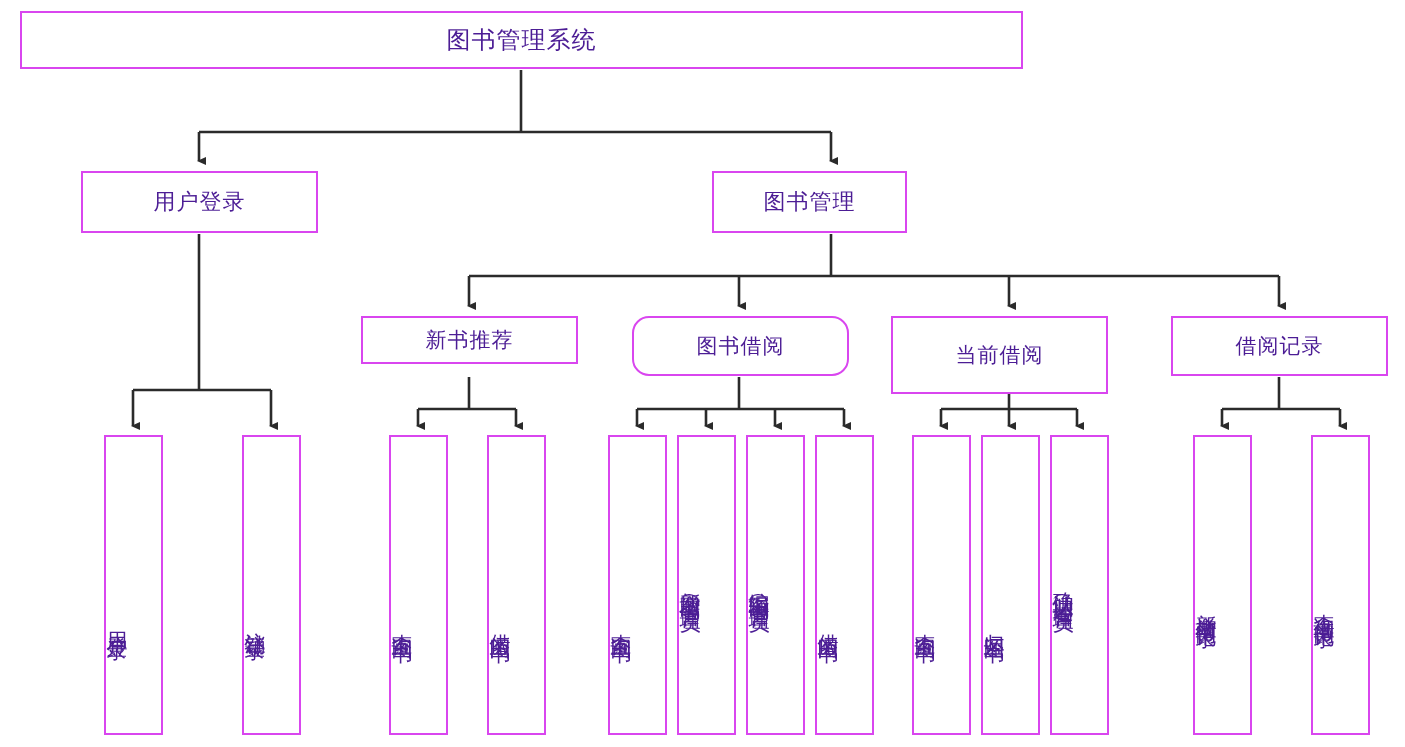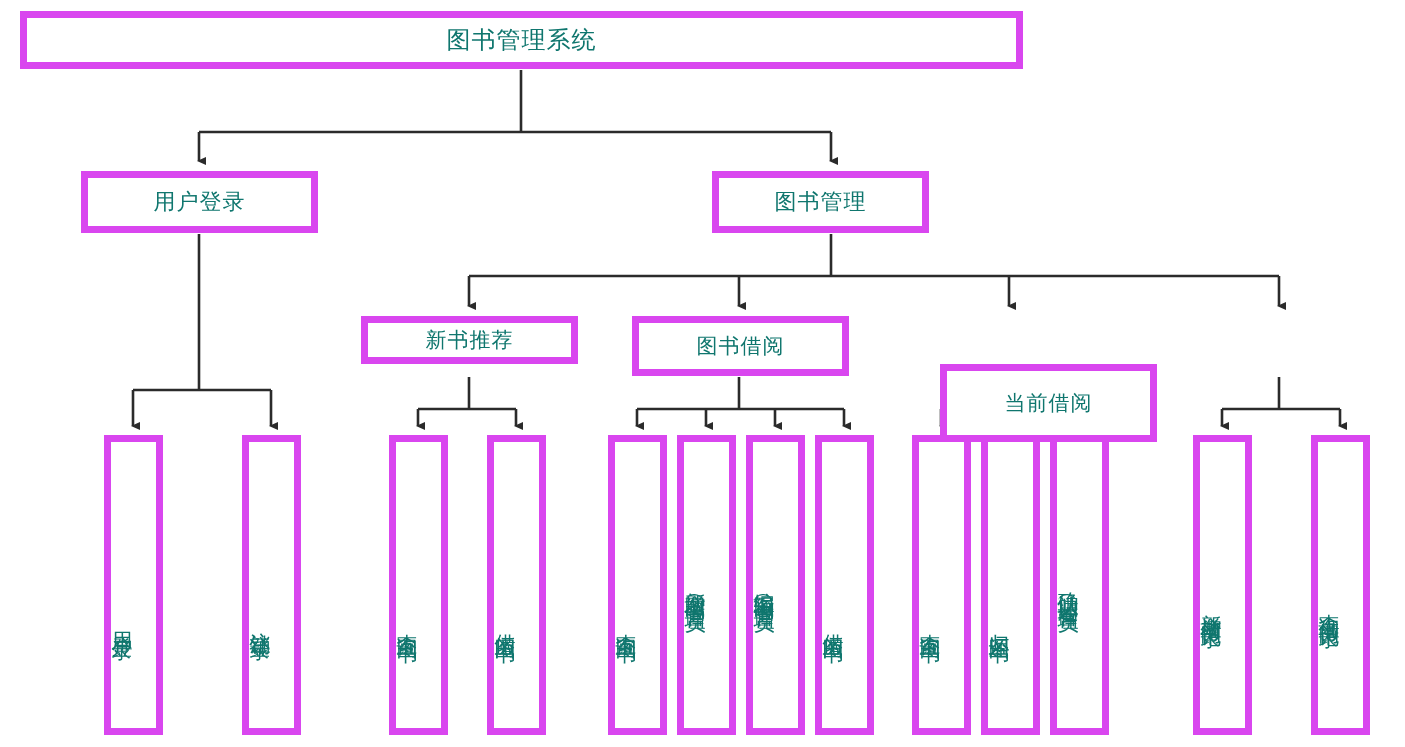--- a/index.html
+++ b/index.html
@@ -22,25 +22,25 @@
     left: 0;
     top: 0;
     width: 1405px;
     height: 747px;
     pointer-events: none;
   }
   .node {
     position: absolute;
     box-sizing: border-box;
     background: #ffffff;
-    border: 7px solid #d946ef;
+    border: 2px solid #d946ef;
     display: flex;
     align-items: center;
     justify-content: center;
-    color: #0f766e;
+    color: #4c1d95;
   }
   .node.root {
     font-size: 24px;
   }
   .node.lvl2 {
     font-size: 22px;
   }
   .node.lvl3 {
     font-size: 21px;
   }
@@ -125,32 +125,35 @@
     </g>
   </svg>
 
   <div class="node root" style="left:20px; top:11px; width:1003px; height:58px;">
     <span class="hlabel">图书管理系统</span>
   </div>
 
   <div class="node lvl2" style="left:81px; top:171px; width:237px; height:62px;">
     <span class="hlabel">用户登录</span>
   </div>
-  <div class="node lvl2" style="left:712px; top:171px; width:217px; height:62px;">
+  <div class="node lvl2" style="left:712px; top:171px; width:195px; height:62px;">
     <span class="hlabel">图书管理</span>
   </div>
 
   <div class="node lvl3" style="left:361px; top:316px; width:217px; height:48px;">
     <span class="hlabel">新书推荐</span>
   </div>
-  <div class="node lvl3" style="left:632px; top:316px; width:217px; height:60px;">
+  <div class="node lvl3" style="left:632px; top:316px; width:217px; height:60px;border-radius:17px;">
     <span class="hlabel">图书借阅</span>
   </div>
-  <div class="node lvl3" style="left:940px; top:316px; width:217px; height:78px;margin-top:48px;">
+  <div class="node lvl3" style="left:891px; top:316px; width:217px; height:78px;">
     <span class="hlabel">当前借阅</span>
+  </div>
+  <div class="node lvl3" style="left:1171px; top:316px; width:217px; height:60px;">
+    <span class="hlabel">借阅记录</span>
   </div>
 
   <div class="node leaf" style="left:104px; top:435px; width:59px; height:300px; padding-top:72px;">
     <span class="vlabel">用户登录</span>
   </div>
   <div class="node leaf" style="left:242px; top:435px; width:59px; height:300px; padding-top:72px;">
     <span class="vlabel">注销登录</span>
   </div>
 
   <div class="node leaf" style="left:389px; top:435px; width:59px; height:300px; padding-top:76px;">

